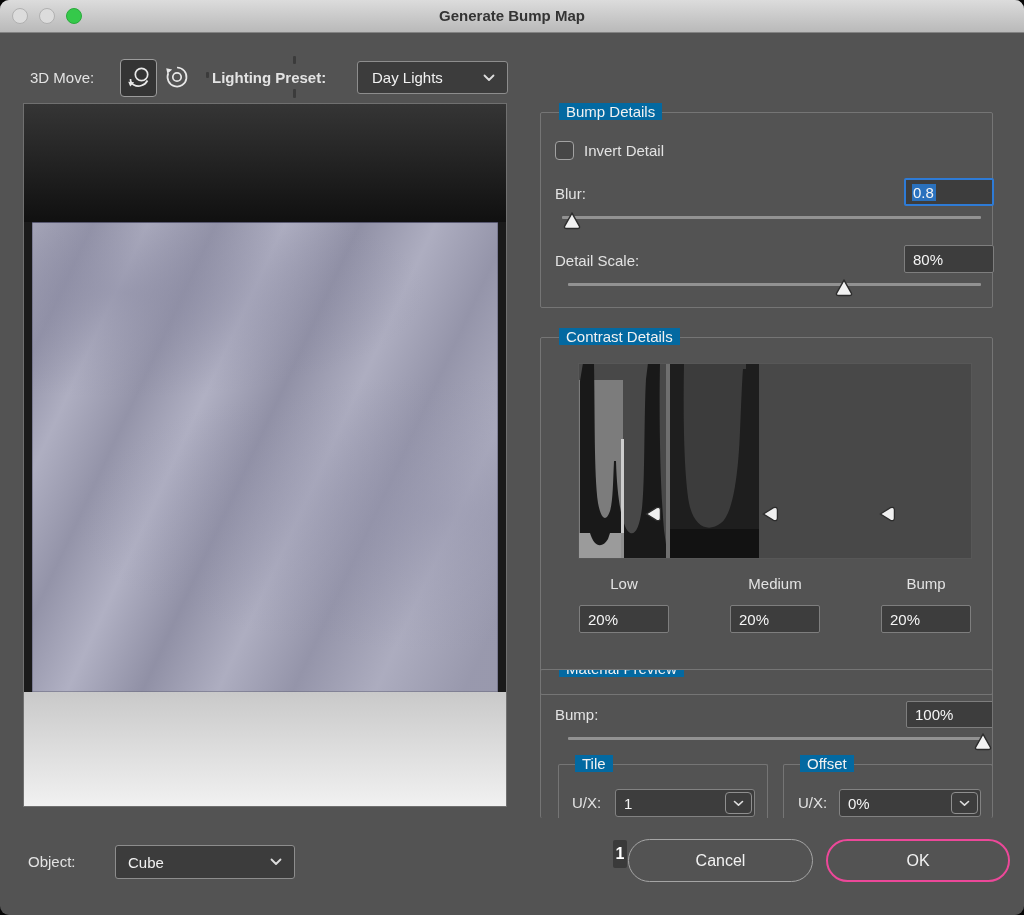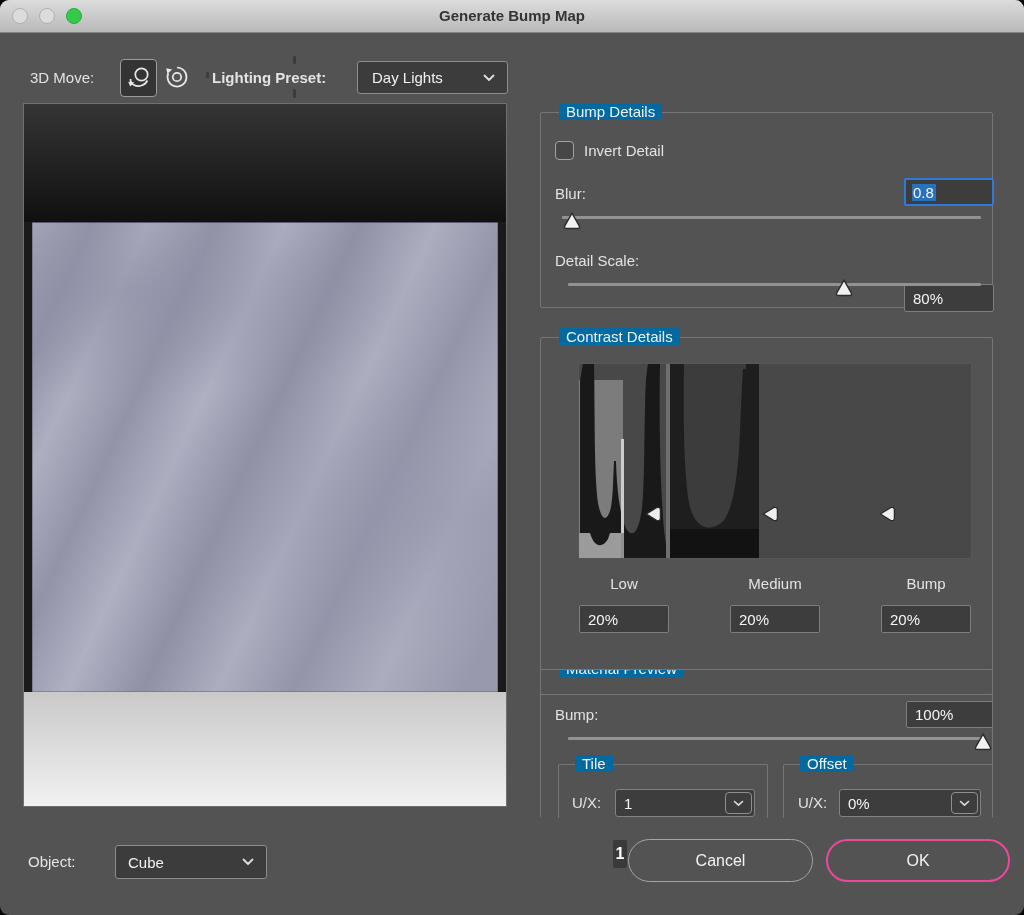--- a/index.html
+++ b/index.html
@@ -145,21 +145,21 @@
     <div class="slider" style="left:21px;top:95px;width:419px;">
       <div class="track"></div>
       <span class="thumb" style="left: 2.5%;">
         <svg width="18" height="18" viewBox="0 0 18 18">
             <path d="M9,1.2 L16.2,13.8 Q17.4,16.5 14.2,16.5 L3.8,16.5 Q0.6,16.5 1.8,13.8 Z" fill="#f2f2f2" stroke="#2c2c2c" stroke-width="1.4"></path>
           </svg>
       </span>
     </div>
 
     <span class="lbl" style="left:14px;top:139px;">Detail Scale:</span>
-    <div class="vfield" style="left:363px;top:132px;width:90px;height:28px;margin-top:39px;">
+    <div class="vfield" style="left:363px;top:132px;width:90px;height:28px;">
       <span>80%</span>
     </div>
 
     <div class="slider" style="left:27px;top:162px;width:413px;">
       <div class="track"></div>
       <span class="thumb" style="left: 66.8%;">
         <svg width="18" height="18" viewBox="0 0 18 18">
             <path d="M9,1.2 L16.2,13.8 Q17.4,16.5 14.2,16.5 L3.8,16.5 Q0.6,16.5 1.8,13.8 Z" fill="#f2f2f2" stroke="#2c2c2c" stroke-width="1.4"></path>
           </svg>
       </span>
@@ -254,21 +254,21 @@
         <span class="chevbox">
           <svg width="11" height="7" viewBox="0 0 11 7">
               <polyline points="1.5,1.5 5.5,5.2 9.5,1.5" fill="none" stroke="#dedede" stroke-width="1.6" stroke-linecap="round" stroke-linejoin="round"></polyline>
             </svg>
         </span>
       </div>
     </div>
   </div>
 
   <div class="tb-label" style="left:28px;top:853px;">Object:</div>
-  <div class="select" style="left:115px;top:845px;width:152px;height:34px;">
+  <div class="select" style="left:115px;top:845px;width:180px;height:34px;">
     <span class="val" style="padding-left:12px;">Cube</span>
     <span class="chev">
       <svg width="12" height="8" viewBox="0 0 12 8">
           <polyline points="1.5,1.5 6,6 10.5,1.5" fill="none" stroke="#dedede" stroke-width="1.8" stroke-linecap="round" stroke-linejoin="round"></polyline>
         </svg>
     </span>
   </div>
 
   <div class="badge" style="left:613px;top:840px;width:14px;height:28px;">1</div>
 

